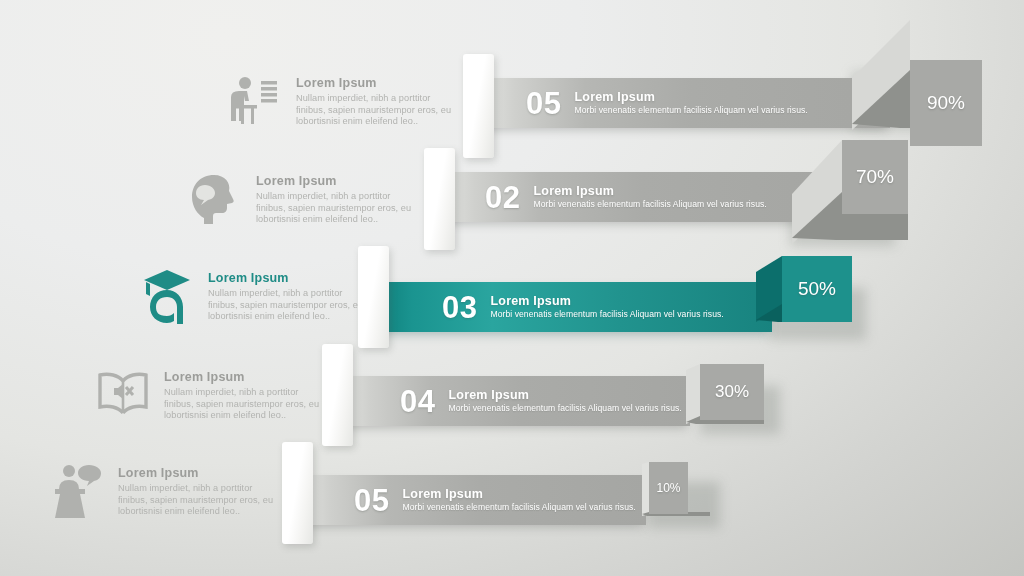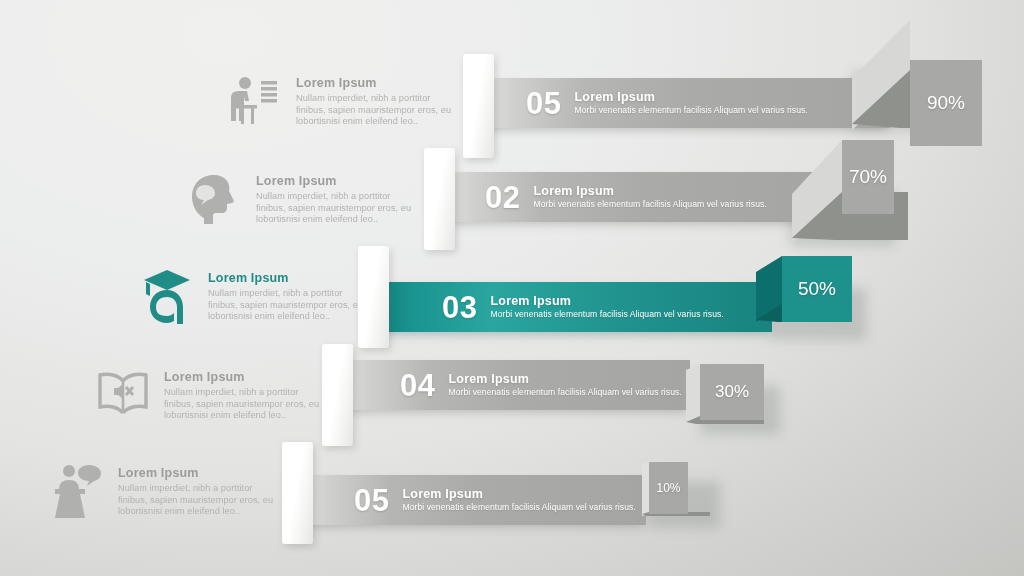--- a/index.html
+++ b/index.html
@@ -230,21 +230,21 @@
           <div class="bar-title">Lorem Ipsum</div>
           <div class="bar-body">Morbi venenatis elementum facilisis Aliquam vel varius risus.</div>
         </div>
       </div>
     </div>
     <div class="cap" style="left:792px; top:140px;">
       <div class="cap-side" style="left:0; top:0; width:64px; height:104px;
                   clip-path: polygon(0 54px, 50px 0, 50px 56px, 0 104px);"></div>
       <div class="cap-shadow" style="left:0; top:0; width:116px; height:116px;
                   clip-path: polygon(0 98px, 50px 52px, 116px 52px, 116px 100px, 44px 100px);"></div>
-      <div class="cap-face" style="left:50px; top:0; width:52px; height:74px;">
+      <div class="cap-face" style="left:50px; top:0; width:66px; height:74px;">
         <span class="cap-pct">70%</span>
       </div>
     </div>
   </div>
 
   <div class="label-block accent" style="left:140px; top:267px;">
     <div class="label-icon">
       <svg width="54" height="56" viewBox="0 0 54 56" fill="currentColor">
         <path d="M27 22 C17 22 10 29 10 39 C10 48 17 55 27 55 C30 55 32 54 34 53 l0 -8 c-2 2 -4 3 -7 3 C18 48 16 44 16 39 C16 33 20 29 27 29 C33 29 37 33 37 39 l0 17 l6 0 l0 -17 C43 29 36 22 27 22 z"></path>
         <path d="M4 12 L27 2 L50 12 L27 22 z"></path>
@@ -297,21 +297,21 @@
     <div class="label-text">
       <div class="label-title">Lorem Ipsum</div>
       <div class="label-body">Nullam imperdiet, nibh a porttitor finibus, sapien mauristempor eros, eu lobortisnisi enim eleifend leo..</div>
     </div>
   </div>
 
   <div class="tab" style="left:322px; top:344px; height:102px;"></div>
 
   <div class="row">
     <div class="cap-drop" style="left:700px; top:386px; width:80px; height:48px;"></div>
-    <div class="bar" style="left:338px; top:360px; width:352px;">
+    <div class="bar" style="left:338px; top:376px; width:352px;">
       <div class="bar-fold"></div>
       <div class="bar-inner">
         <div class="bar-num" style="margin-left:62px;">04</div>
         <div class="bar-copy">
           <div class="bar-title">Lorem Ipsum</div>
           <div class="bar-body">Morbi venenatis elementum facilisis Aliquam vel varius risus.</div>
         </div>
       </div>
     </div>
     <div class="cap" style="left:686px; top:364px;">

